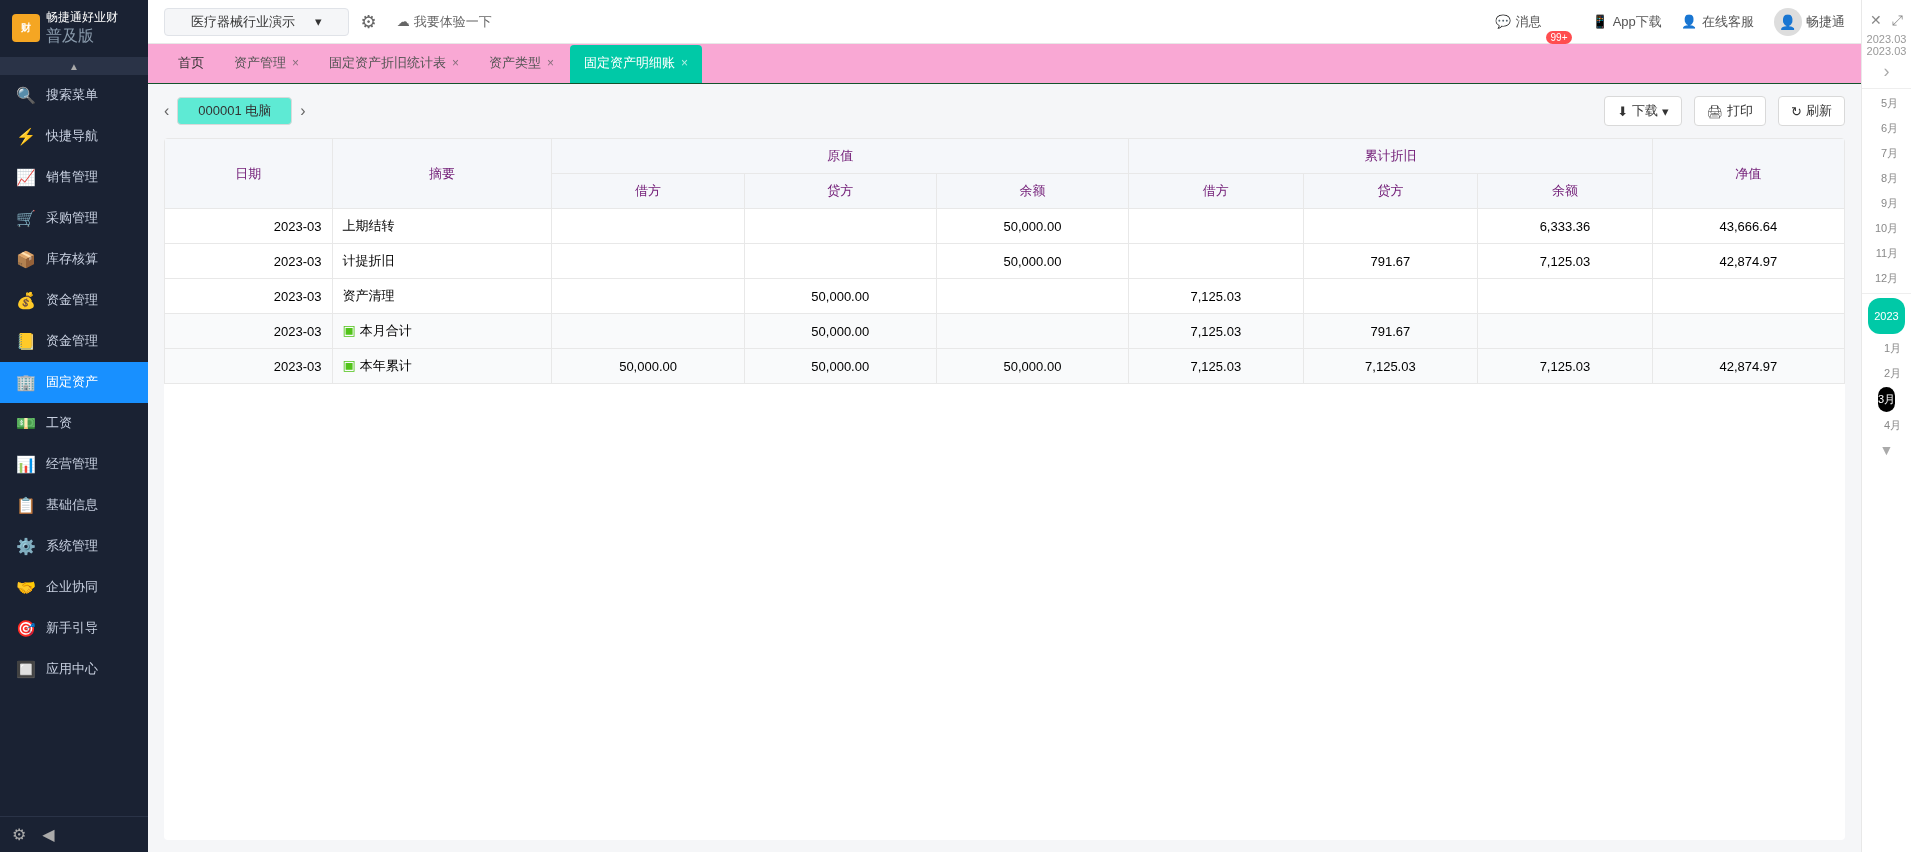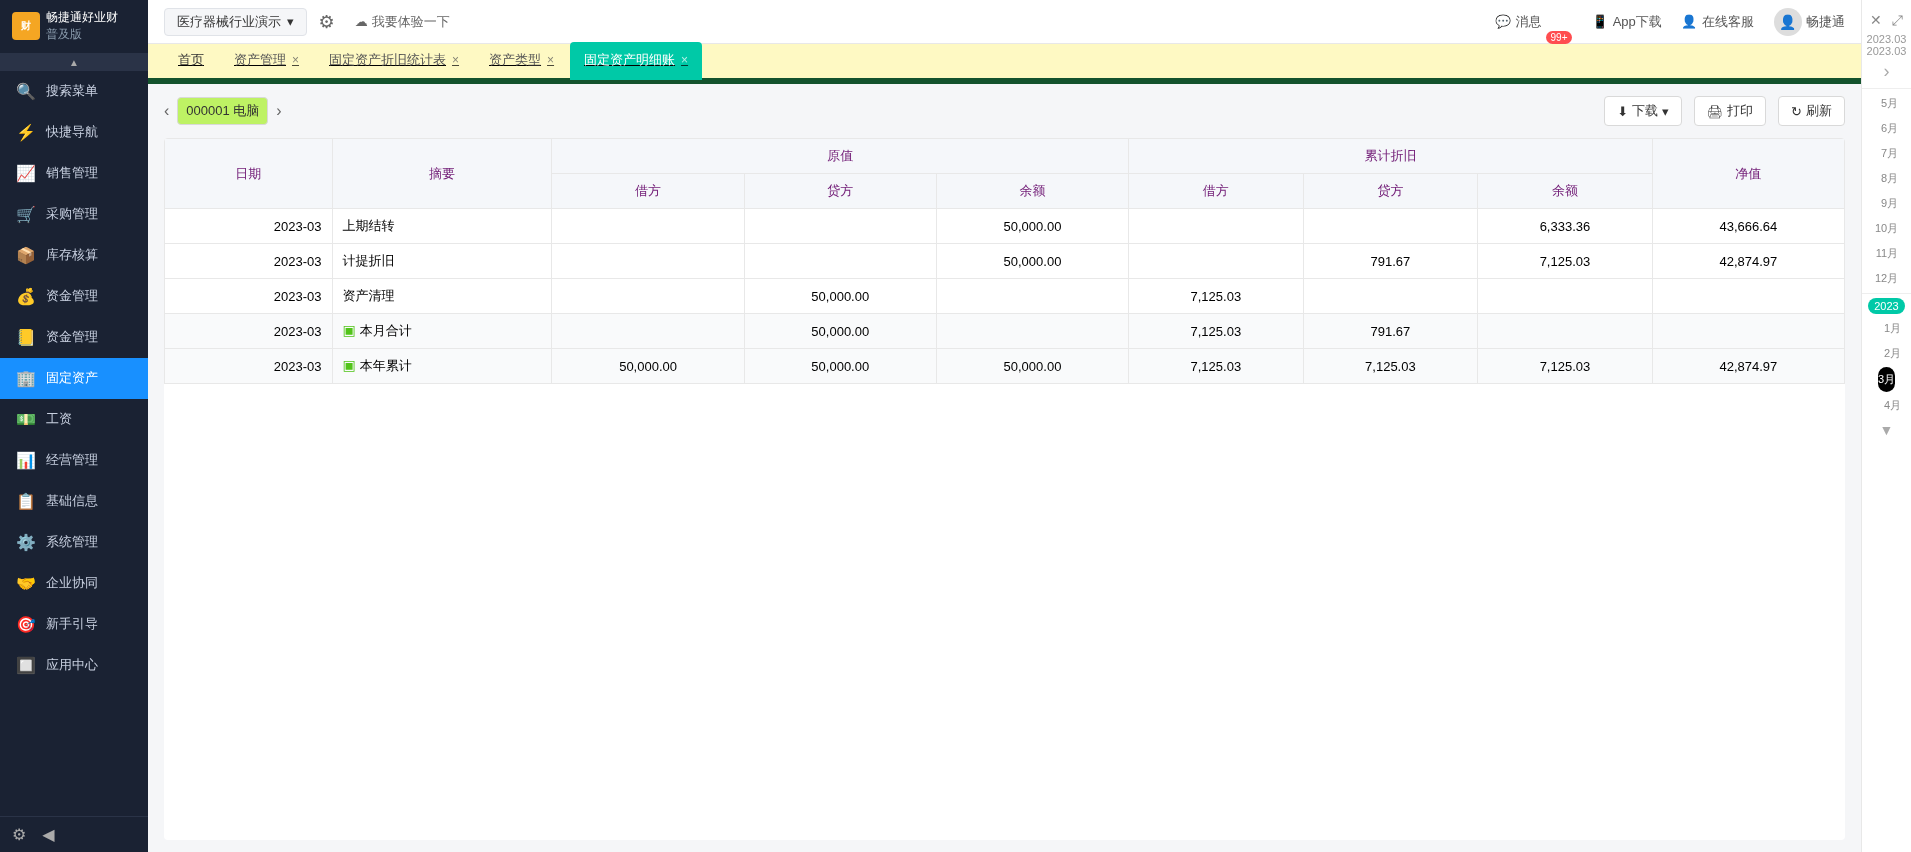--- a/index.html
+++ b/index.html
@@ -24,21 +24,21 @@
       gap: 6px;
     }
     .logo-icon {
       width: 28px; height: 28px;
       background: #f5a623;
       border-radius: 4px;
       display: flex; align-items: center; justify-content: center;
       color: white; font-size: 10px; font-weight: bold;
     }
     .logo-text { font-size: 12px; color: #fff; line-height: 1.3; }
-    .logo-sub { font-size: 12px; color: #8899aa; }
+    .logo-sub { font-size: 16px; color: #8899aa; }
     .sidebar-scroll-up, .sidebar-scroll-down {
       background: #2a3347; text-align: center; padding: 3px; cursor: pointer; color: #aaa; font-size: 10px;
     }
     .sidebar-menu { flex: 1; overflow-y: auto; }
     .sidebar-menu::-webkit-scrollbar { width: 0; }
     .sidebar-item {
       display: flex; align-items: center; gap: 10px;
       padding: 11px 16px;
       cursor: pointer;
       color: #c8d0e0;
@@ -69,52 +69,51 @@
       background: #fff;
       border-bottom: 1px solid #e8e8e8;
       display: flex;
       align-items: center;
       padding: 0 16px;
       height: 44px;
       flex-shrink: 0;
       gap: 12px;
     }
     .topbar-company {
-      display: flex; align-items: center; gap: 6px;
+      display: flex; align-items: center; gap: 20px;
       background: #f5f6f8; border: 1px solid #e0e3e8; border-radius: 4px;
-      padding: 4px 12px; cursor: pointer; color: #333; font-size: 13px;
+      padding: 4px 26px; cursor: pointer; color: #333; font-size: 13px;
     }
     .topbar-settings { font-size: 18px; color: #666; cursor: pointer; }
     .topbar-experience {
       display: flex; align-items: center; gap: 4px;
       color: #666; font-size: 13px; cursor: pointer;
       margin-left: 8px;
     }
     .topbar-right { margin-left: auto; display: flex; align-items: center; gap: 20px; }
     .topbar-right-item { display: flex; align-items: center; gap: 4px; color: #555; font-size: 13px; cursor: pointer; }
     .badge {
       background: #ff4d4f; color: white; border-radius: 10px;
       font-size: 10px; padding: 1px 5px; min-width: 18px; text-align: center; margin-top: 32px;
     }
     .topbar-avatar {
       width: 28px; height: 28px; background: #ddd; border-radius: 50%;
       display: flex; align-items: center; justify-content: center; font-size: 14px;
     }
 
     
     .tabs-bar {
-      background: #fef9c3;
-      border-bottom: 6px solid #14532d;
+      background: #f9a8d4;
+      border-bottom: 1px solid #14532d;
       display: flex;
       align-items: center;
       padding: 0 16px;
       height: 40px;
       flex-shrink: 0;
       gap: 2px;
-      text-decoration: underline;
     }
     .tab {
       padding: 0 14px;
       height: 38px;
       display: flex; align-items: center; gap: 6px;
       cursor: pointer;
       font-size: 13px;
       color: #555;
       border-bottom: 2px solid transparent;
       white-space: nowrap;
@@ -136,22 +135,22 @@
     }
 
     
     .page-toolbar {
       display: flex; align-items: center; justify-content: space-between;
       margin-bottom: 12px;
     }
     .asset-nav { display: flex; align-items: center; gap: 8px; }
     .asset-nav-btn { background: none; border: none; cursor: pointer; color: #666; font-size: 16px; }
     .asset-tag {
-      background: #bef264; border: 1px solid #d9d9d9; border-radius: 4px;
-      padding: 4px 8px; font-size: 13px; color: #333;
+      background: #5eead4; border: 1px solid #d9d9d9; border-radius: 4px;
+      padding: 4px 20px; font-size: 13px; color: #333;
     }
     .toolbar-actions { display: flex; align-items: center; gap: 12px; }
     .toolbar-btn {
       display: flex; align-items: center; gap: 4px;
       background: #fff; border: 1px solid #d9d9d9; border-radius: 4px;
       padding: 5px 12px; cursor: pointer; font-size: 13px; color: #333;
     }
 
     
     .table-container {
@@ -196,21 +195,21 @@
     }
     .right-panel::-webkit-scrollbar { width: 0; }
     .rp-month {
       font-size: 11px; color: #888; text-align: right; padding: 5px 0; cursor: pointer; width: 100%;
     }
     .rp-month.active {
       background: #000000; color: #fff; border-radius: 12px; margin: 1px 6px; width: calc(100% - 12px);
     }
     .rp-year-badge {
       background: #00c9a7; color: #fff; border-radius: 12px;
-      font-size: 11px; padding: 2px 6px; text-align: center; cursor: pointer;
+      font-size: 11px; padding: 12px 6px; text-align: center; cursor: pointer;
       margin: 2px 6px; width: calc(100% - 12px);
     }
     .rp-close { font-size: 14px; color: #888; cursor: pointer; }
     .rp-expand { font-size: 14px; color: #888; cursor: pointer; }
     .rp-arrow-down { color: #aaa; font-size: 14px; text-align: center; padding: 4px 0; cursor: pointer; }
     .rp-separator { border-top: 1px solid #eee; width: 100%; margin: 2px 0; }
     .rp-header-row {
       display: flex; justify-content: space-between; width: 100%; padding: 4px 8px;
     }
     .rp-date-label { font-size: 11px; color: #999; }

